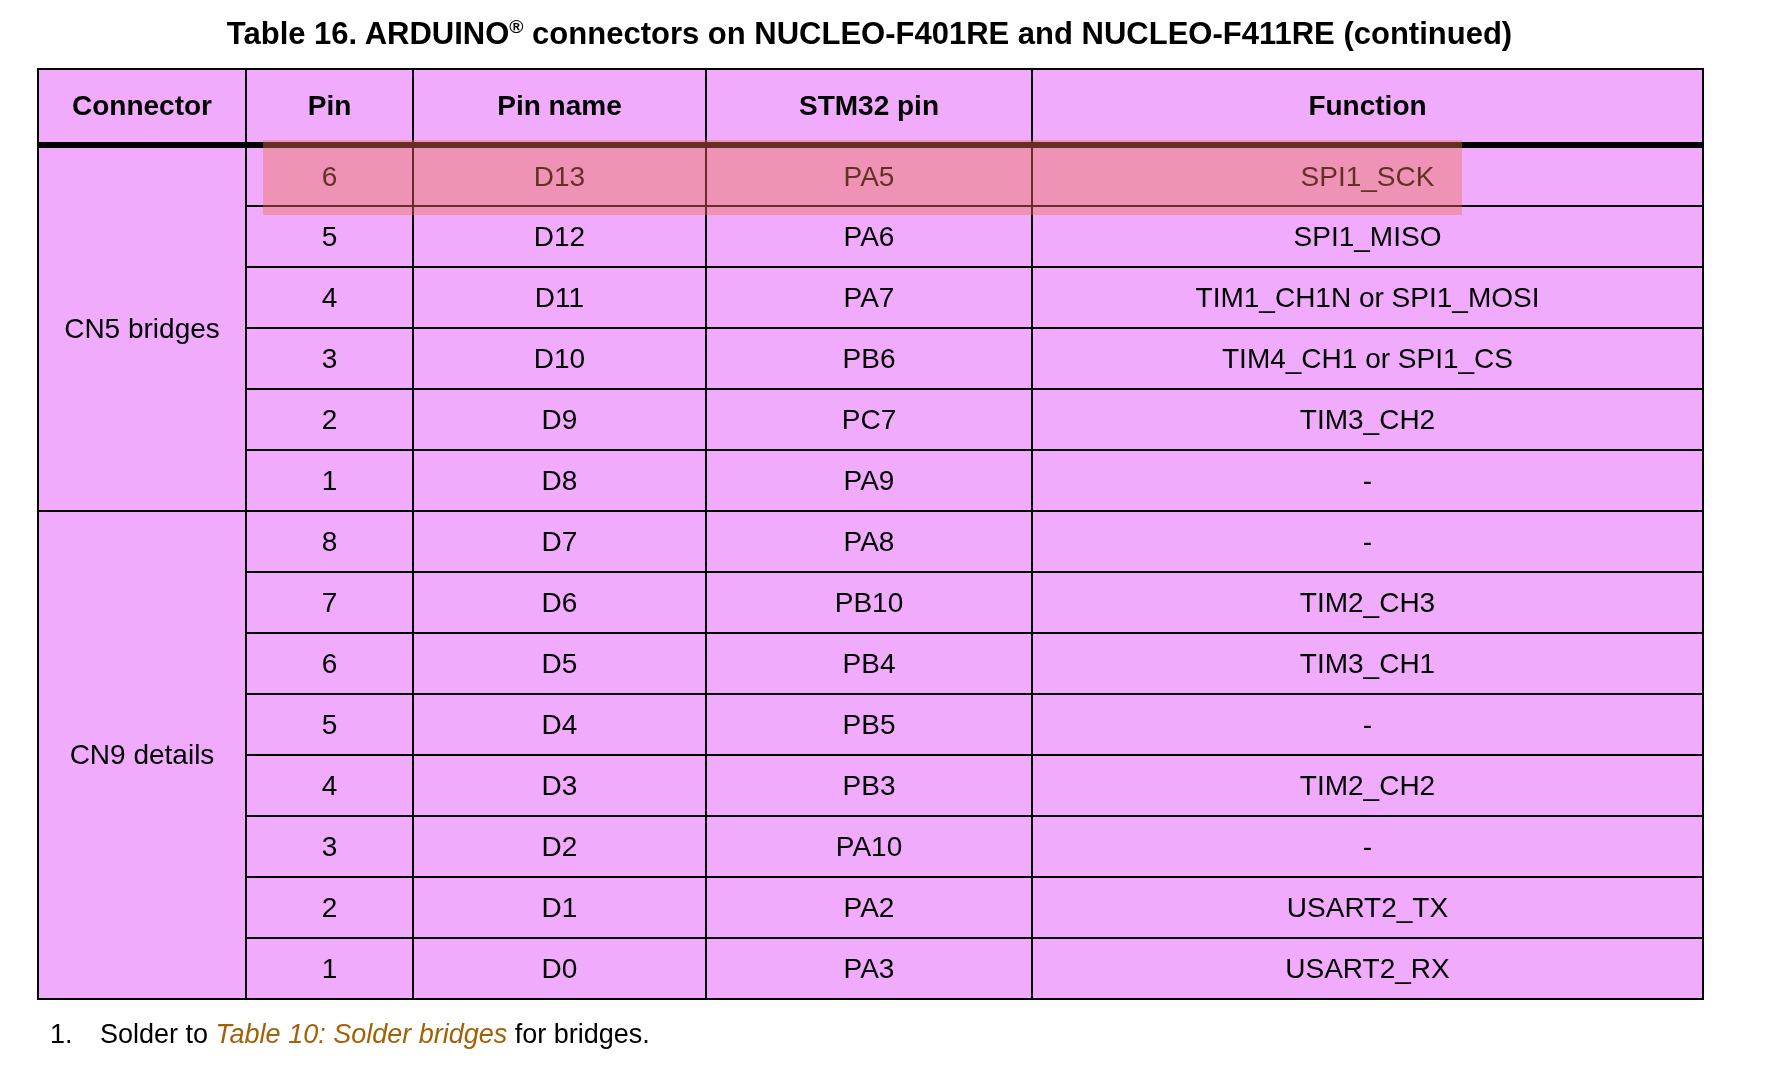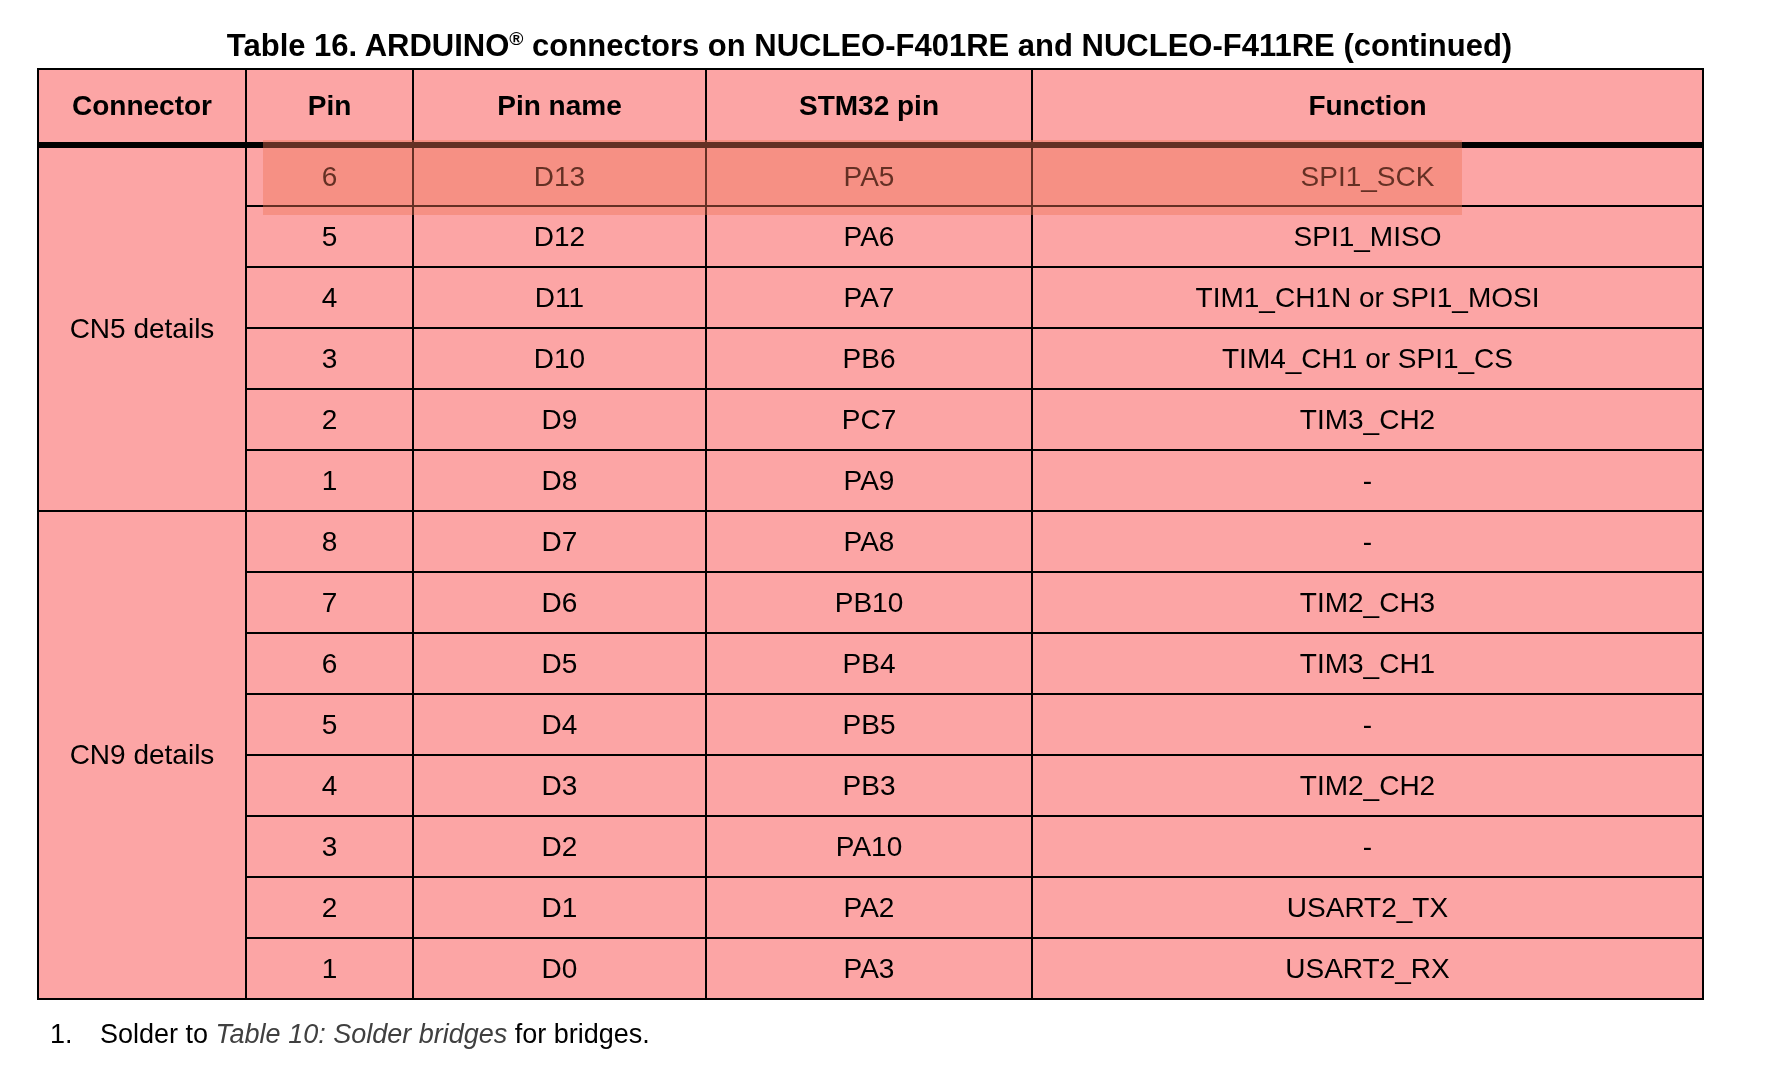--- a/index.html
+++ b/index.html
@@ -8,40 +8,40 @@
     position: relative;
     width: 1768px;
     height: 1092px;
     font-family: "Liberation Sans", sans-serif;
     color: #000;
     overflow: hidden;
   }
   .title {
     position: absolute;
     left: 37px;
-    top: 28px;
+    top: 16px;
     width: 1665px;
     text-align: center;
     font-size: 31px;
     font-weight: bold;
     white-space: nowrap;
   }
   .title sup {
     font-size: 0.62em;
     vertical-align: super;
     line-height: 0;
   }
   table.pin-table {
     position: absolute;
     left: 37px;
     top: 68px;
     width: 1665px;
     border-collapse: collapse;
     table-layout: fixed;
-    background: #fca5a5;
+    background: #f0abfc;
   }
   table.pin-table th,
   table.pin-table td {
     border: 2px solid #000;
     text-align: center;
     vertical-align: middle;
     font-size: 28px;
     padding: 0;
     overflow: hidden;
     white-space: nowrap;
@@ -64,21 +64,21 @@
   .footnote {
     position: absolute;
     left: 50px;
     top: 1019px;
     font-size: 27px;
     display: flex;
     white-space: pre;
   }
   .footnote .num { display: inline-block; width: 50px; }
   .footnote .link {
-    color: #404040;
+    color: #a16207;
     font-style: italic;
     text-decoration: none;
     cursor: pointer;
   }
 </style>
 </head>
 <body>
 
 <div class="title"><span>Table 16. ARDUINO</span><sup>®</sup><span> connectors on NUCLEO-F401RE and NUCLEO-F411RE (continued)</span></div>
 
@@ -94,21 +94,21 @@
     <tr id="header-row">
         <th>Connector</th>
         <th>Pin</th>
         <th>Pin name</th>
         <th>STM32 pin</th>
         <th>Function</th>
       </tr>
   </thead>
   <tbody id="table-body">
       <tr>
-        <td rowspan="6">CN5 details</td>
+        <td rowspan="6">CN5 bridges</td>
         <td>6</td>
         <td>D13</td>
         <td>PA5</td>
         <td>SPI1_SCK</td>
       </tr>
       <tr>
         <td>5</td>
         <td>D12</td>
         <td>PA6</td>
         <td>SPI1_MISO</td>

